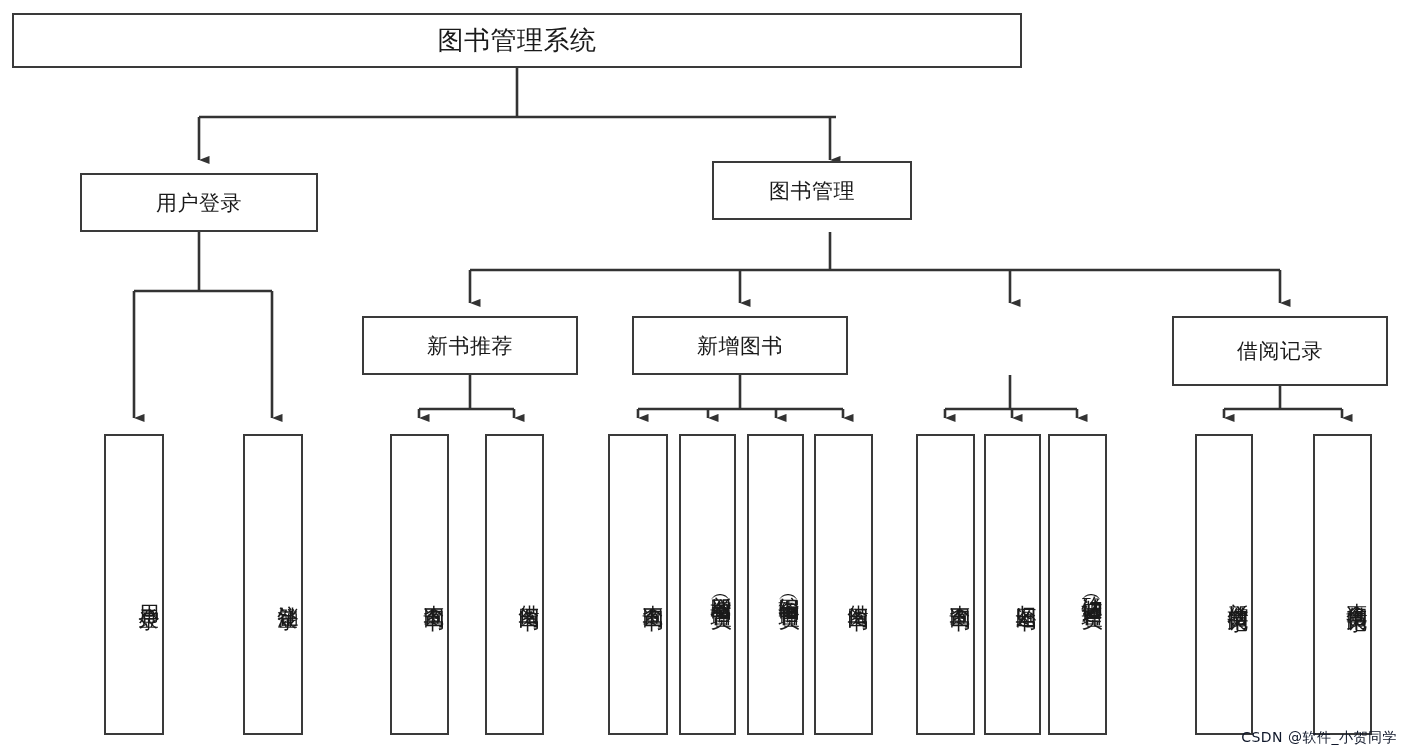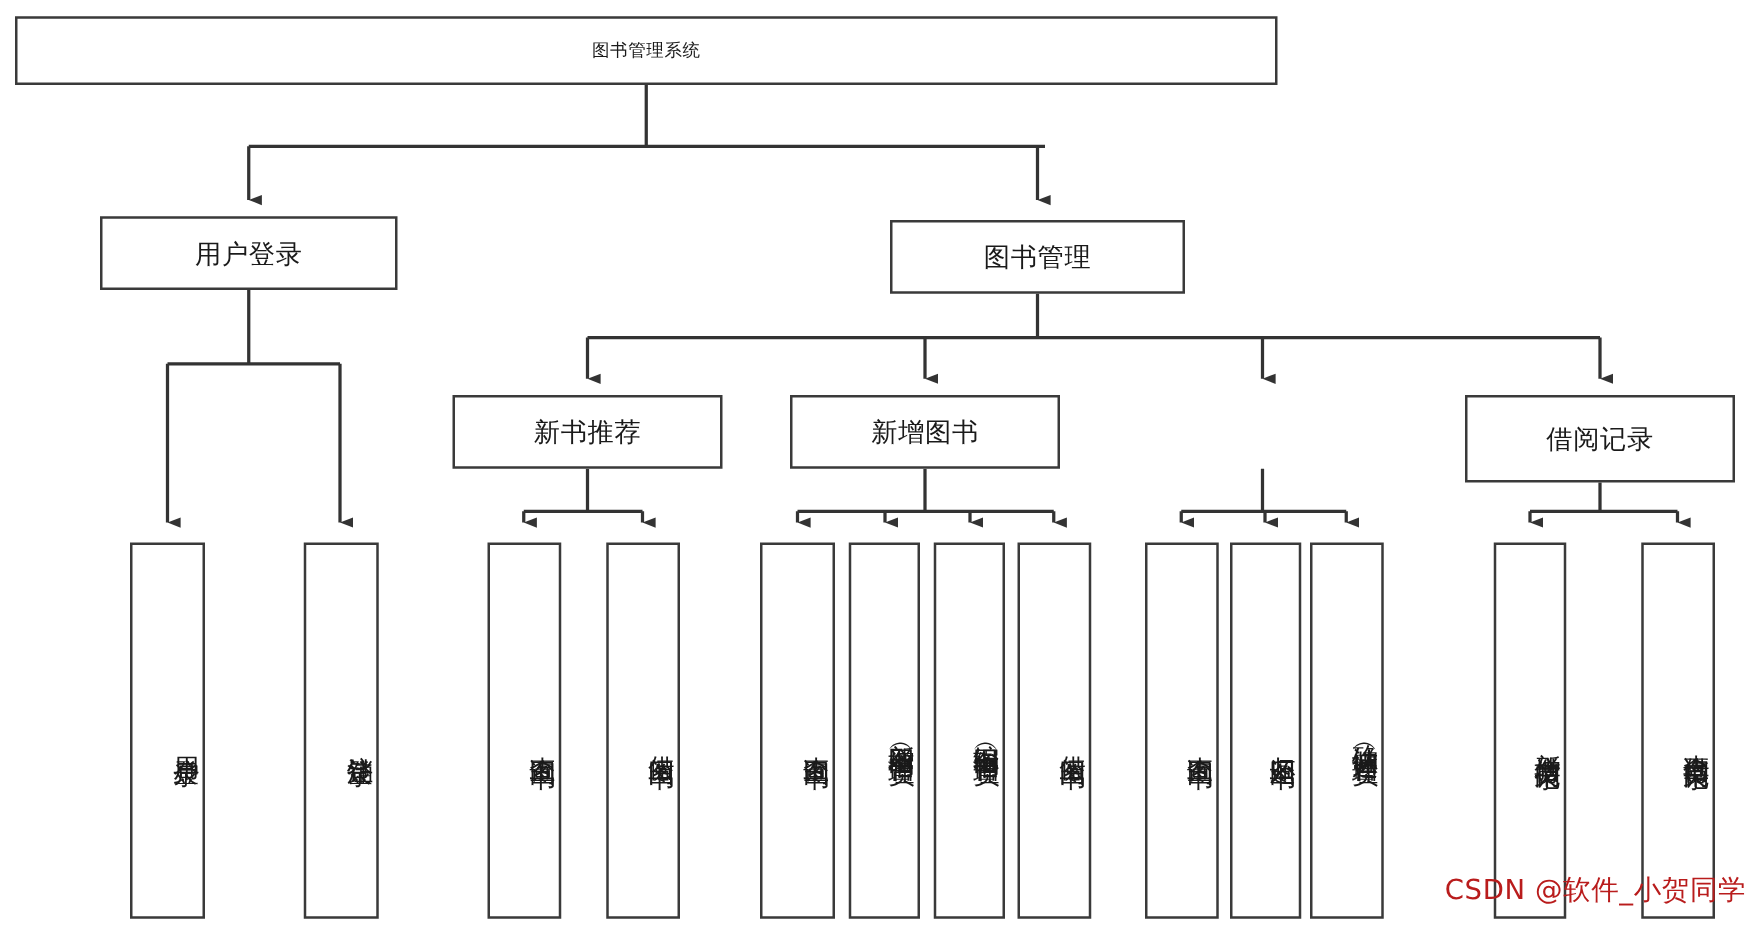--- a/index.html
+++ b/index.html
@@ -34,21 +34,21 @@
     display: flex;
     align-items: center;
     justify-content: center;
     color: #1a1a1a;
     letter-spacing: 0.5px;
   }
   .node.h {
     font-size: 21px;
   }
   .node.root {
-    font-size: 14px;
+    font-size: 26px;
   }
   .node.v {
     writing-mode: vertical-rl;
     text-orientation: upright;
     font-size: 21px;
     line-height: 1.28;
     padding-top: 14px;
     align-items: flex-start;
     justify-content: center;
     letter-spacing: 2px;
@@ -59,23 +59,23 @@
   .nlabel {
     display: block;
     white-space: pre-line;
   }
   .node.v .nlabel {
     text-align: start;
   }
   #watermark {
     position: absolute;
     right: 8px;
-    bottom: 20px;
-    font-size: 22px;
-    color: #b91c1c;
+    bottom: 0;
+    font-size: 14px;
+    color: #0f172a;
     white-space: nowrap;
     letter-spacing: 0.5px;
   }
 </style>
 </head>
 <body>
 
 <div id="stage">
 
   <svg id="edges" viewBox="0 0 1405 747" xmlns="http://www.w3.org/2000/svg">
@@ -129,21 +129,21 @@
   </svg>
 
   <div class="node root" style="left:12px; top:13px; width:1010px; height:55px;">
     <span class="nlabel">图书管理系统</span>
   </div>
 
   <div class="node h" style="left:80px; top:173px; width:238px; height:59px;">
     <span class="nlabel">用户登录</span>
   </div>
 
-  <div class="node h" style="left:712px; top:176px; width:236px; height:59px;font-family:Liberation Mono, monospace;">
+  <div class="node h" style="left:712px; top:161px; width:200px; height:59px;font-family:Liberation Mono, monospace;">
     <span class="nlabel">图书管理</span>
   </div>
 
   <div class="node h" style="left:362px; top:316px; width:216px; height:59px;">
     <span class="nlabel">新书推荐</span>
   </div>
 
   <div class="node h" style="left:632px; top:316px; width:216px; height:59px;">
     <span class="nlabel">新增图书</span>
   </div>

